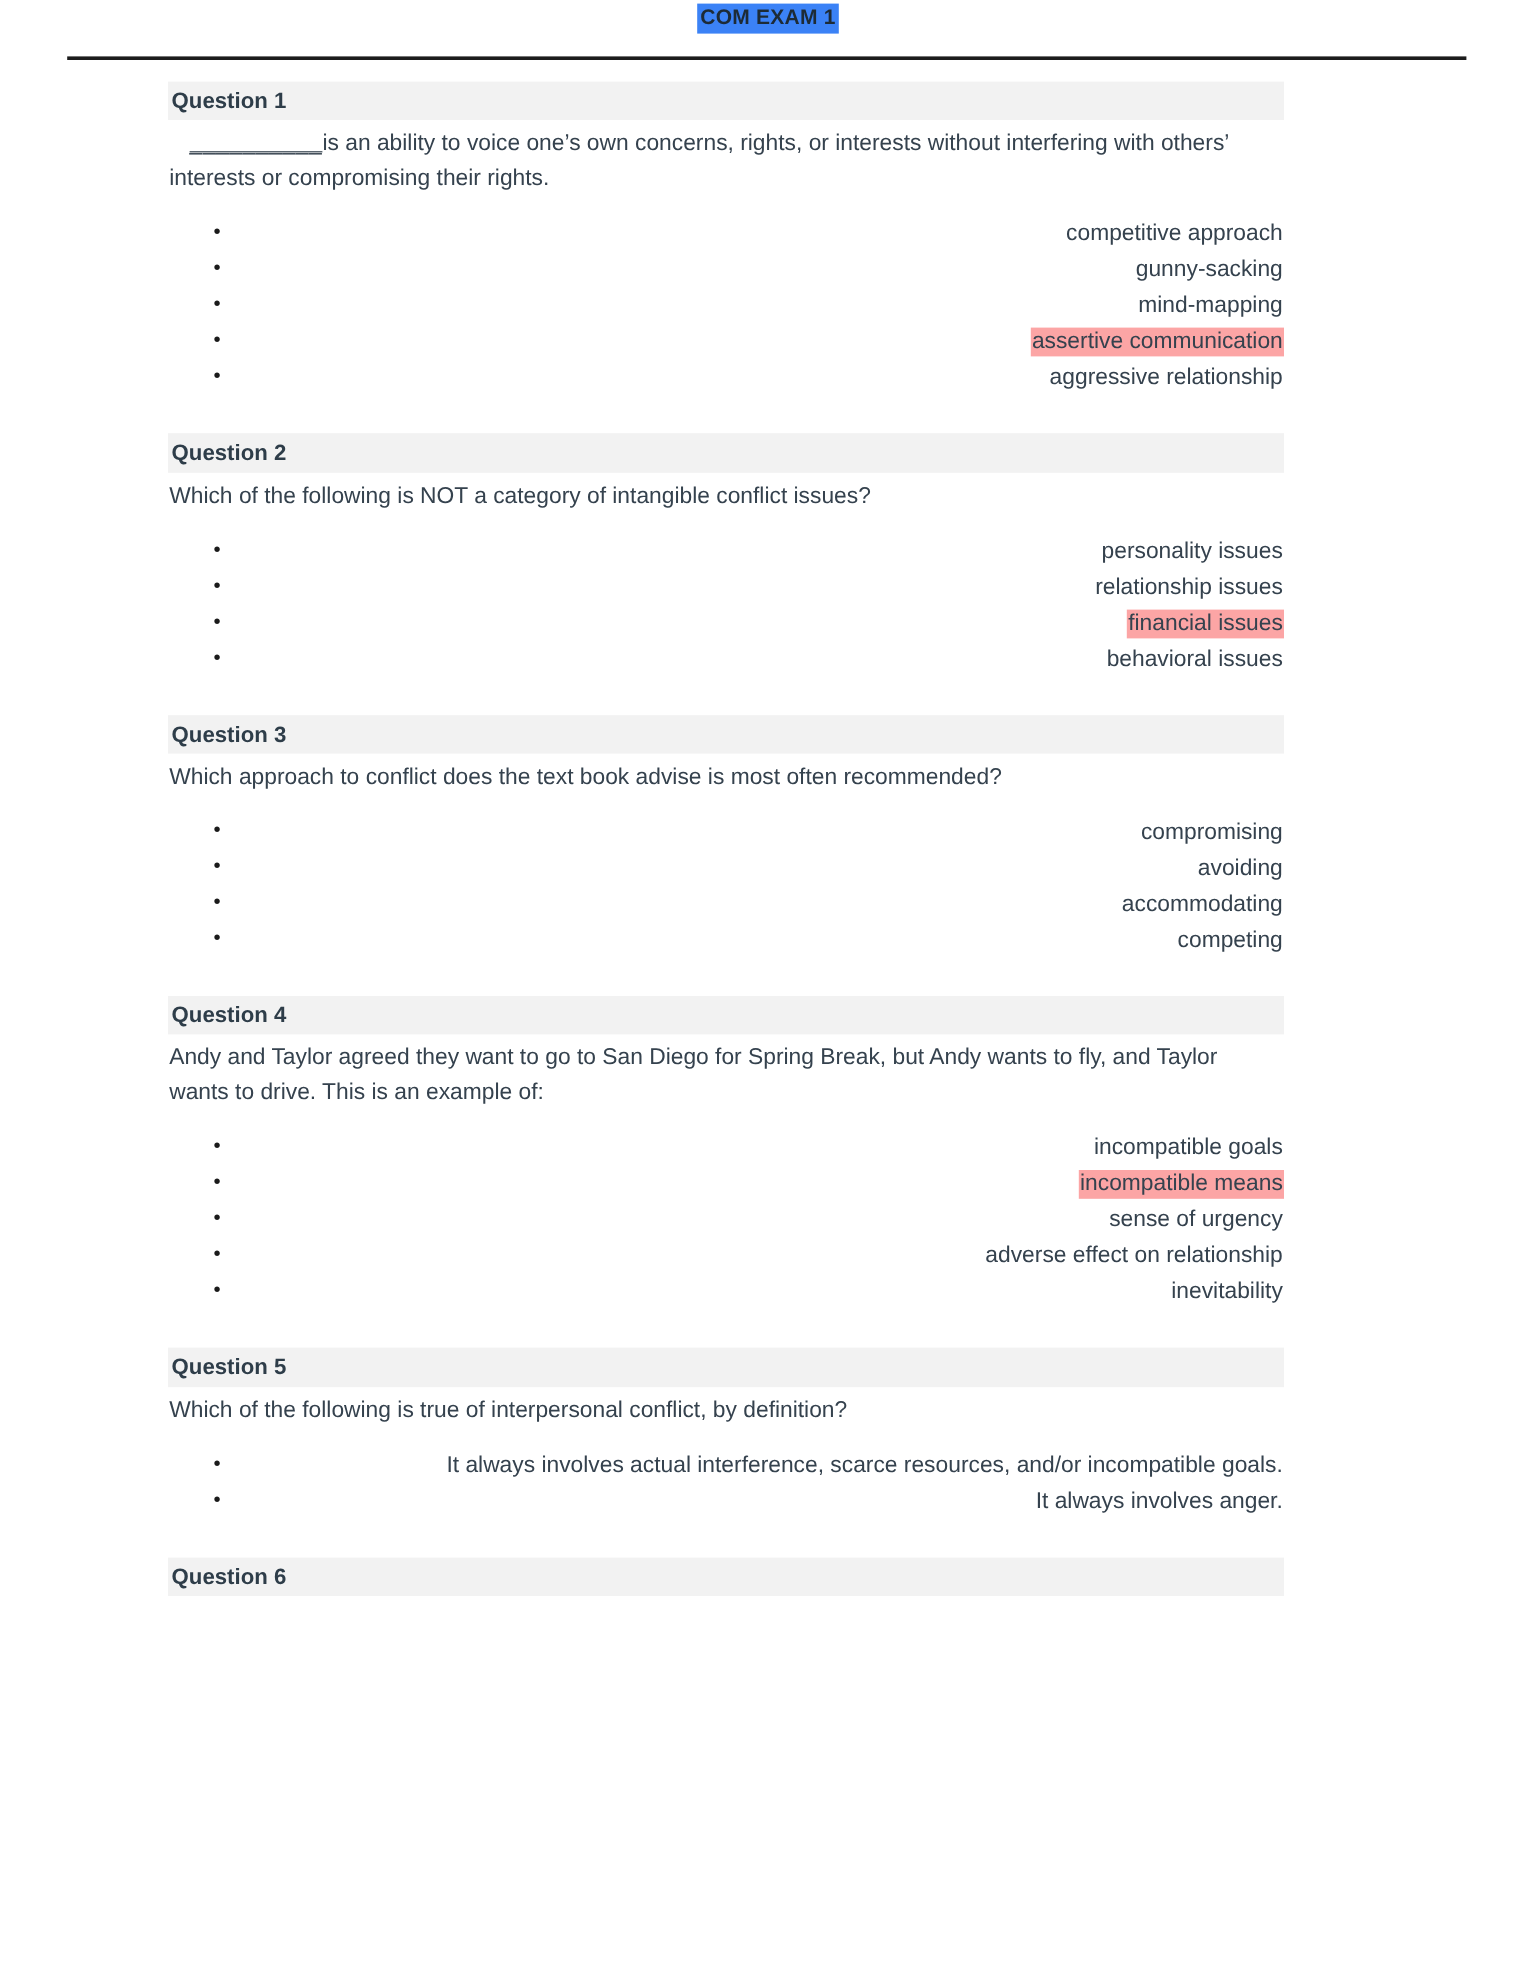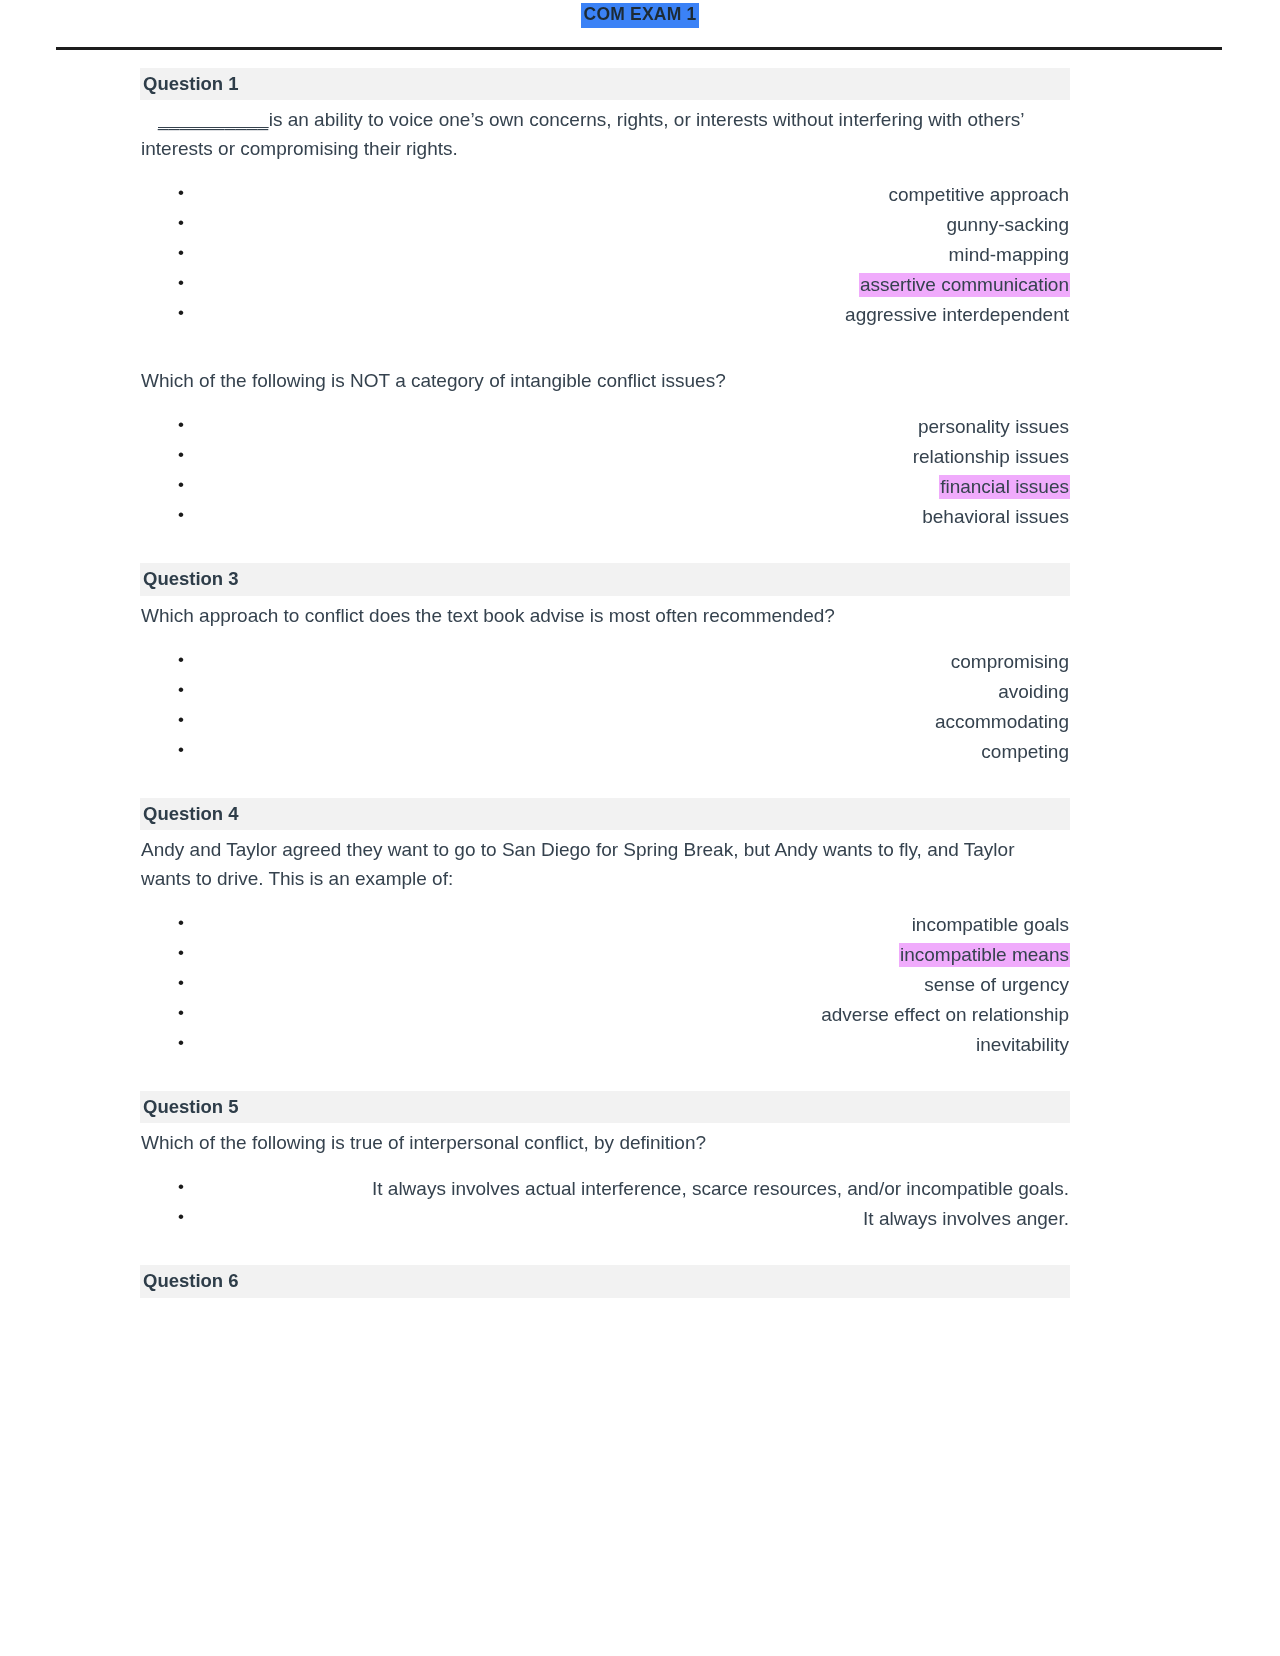--- a/index.html
+++ b/index.html
@@ -94,21 +94,21 @@
     left: 38px;
     top: -1px;
     font-size: 17px;
     color: #1a1a1a;
   }
   ul.options li .opt-text {
     display: inline;
     padding: 1px 1px 2px 1px;
   }
   ul.options li.hl .opt-text {
-    background: #f0abfc;
+    background: #fca5a5;
   }
 
   .gap {
     height: 26px;
   }
 </style>
 </head>
 <body>
 
 <div class="doc-title-wrap">
@@ -119,25 +119,26 @@
 
 <div class="content">
     <div class="q-block">
       <div class="q-header">Question 1</div>
       <div class="q-text"><span class="q-blank">__________</span><span>is an ability to voice one’s own concerns, rights, or interests without interfering with others’ interests or compromising their rights.</span></div>
       <ul class="options">
         <li><span class="opt-text">competitive approach</span></li>
         <li><span class="opt-text">gunny-sacking</span></li>
         <li><span class="opt-text">mind-mapping</span></li>
         <li class="hl"><span class="opt-text">assertive communication</span></li>
-        <li><span class="opt-text">aggressive interdependent</span></li>
+        <li><span class="opt-text">aggressive relationship</span></li>
       </ul>
     </div>
     <div class="gap"></div>
     <div class="q-block">
+      <div class="q-header">Question 2</div>
       <div class="q-text"><span>Which of the following is NOT a category of intangible conflict issues?</span></div>
       <ul class="options">
         <li><span class="opt-text">personality issues</span></li>
         <li><span class="opt-text">relationship issues</span></li>
         <li class="hl"><span class="opt-text">financial issues</span></li>
         <li><span class="opt-text">behavioral issues</span></li>
       </ul>
     </div>
     <div class="gap"></div>
     <div class="q-block">

